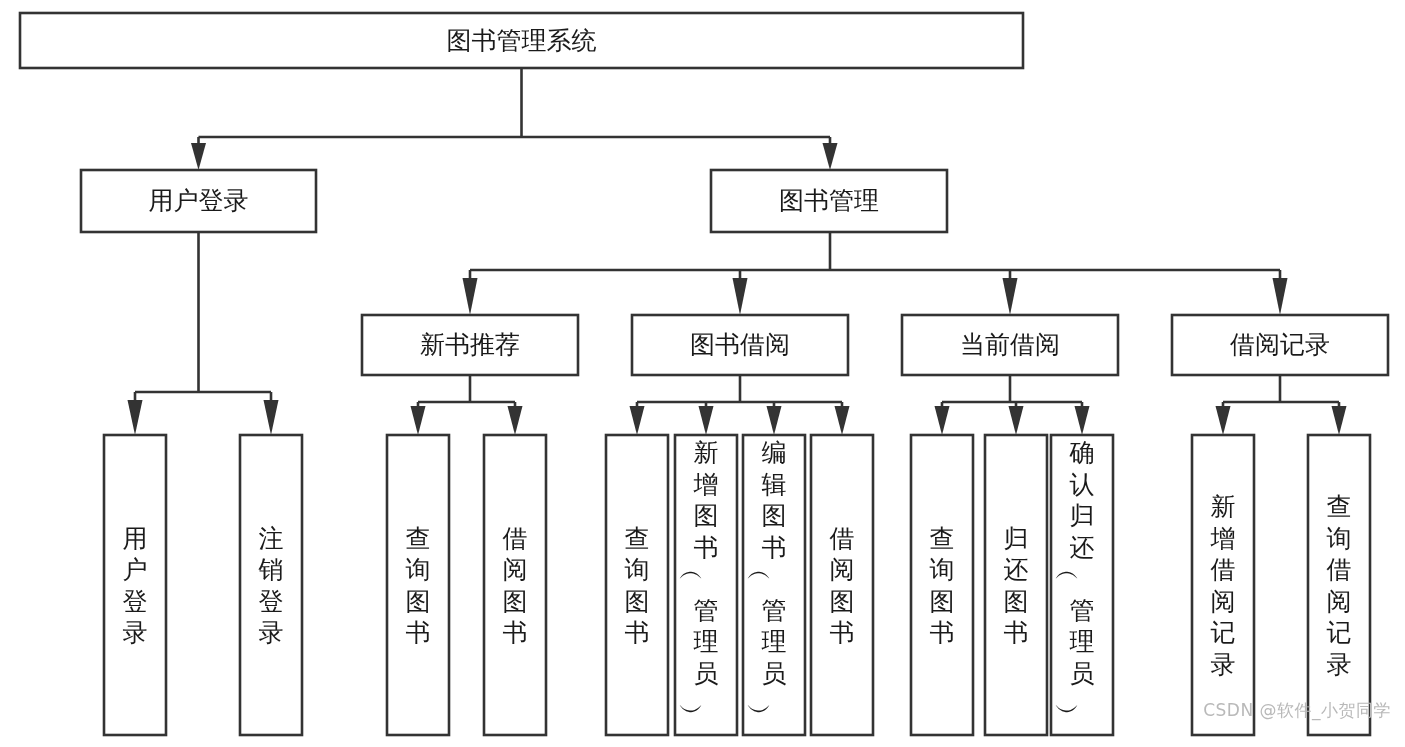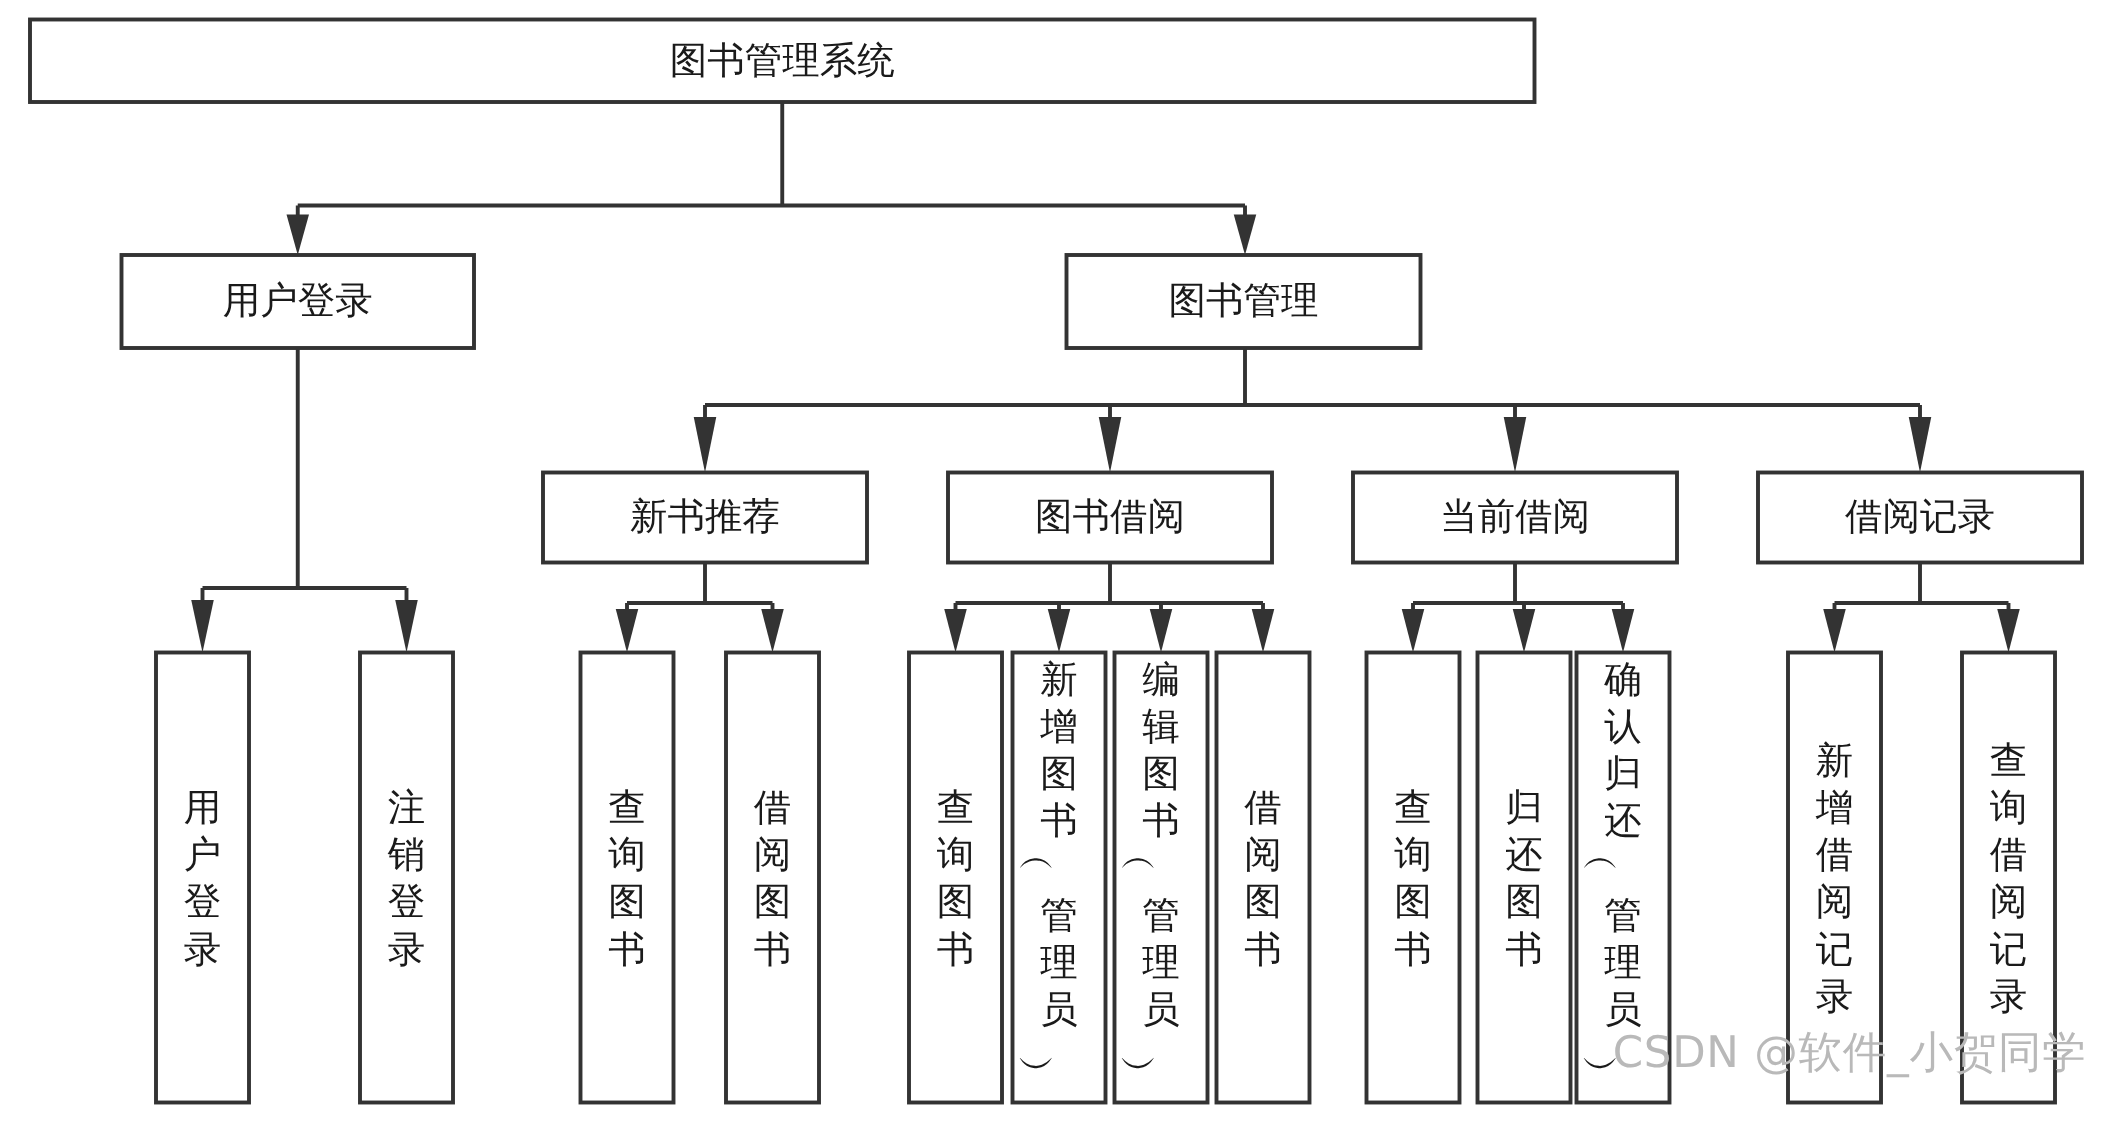--- a/index.html
+++ b/index.html
@@ -53,21 +53,21 @@
     font-family: "DejaVu Sans", "Liberation Sans", sans-serif;
     fill: #1a1a1a;
     font-size: 25px;
     text-anchor: middle;
   }
   .watermark {
     position: absolute;
     right: 14px;
     bottom: 6px;
     font-family: "DejaVu Sans", "Liberation Sans", sans-serif;
-    font-size: 29px;
+    font-size: 17px;
     color: #b9b9b9;
     white-space: nowrap;
     letter-spacing: 0.5px;
     pointer-events: none;
   }
 </style>
 </head>
 <body>
 
 <div id="diagram-root">

